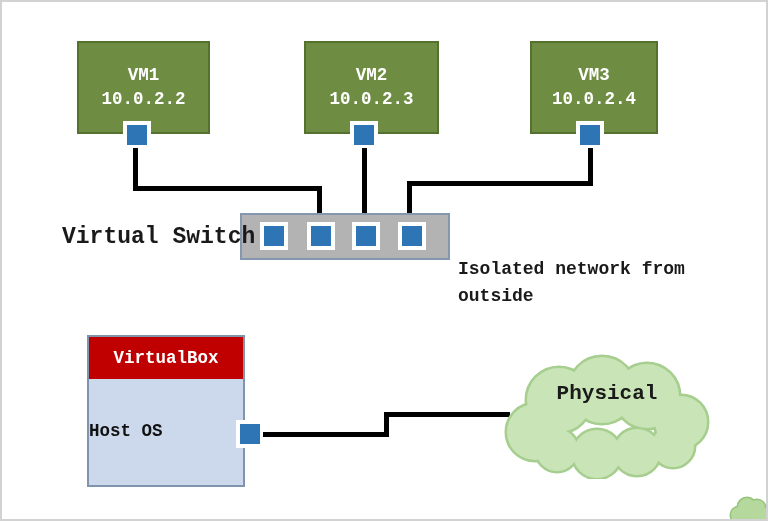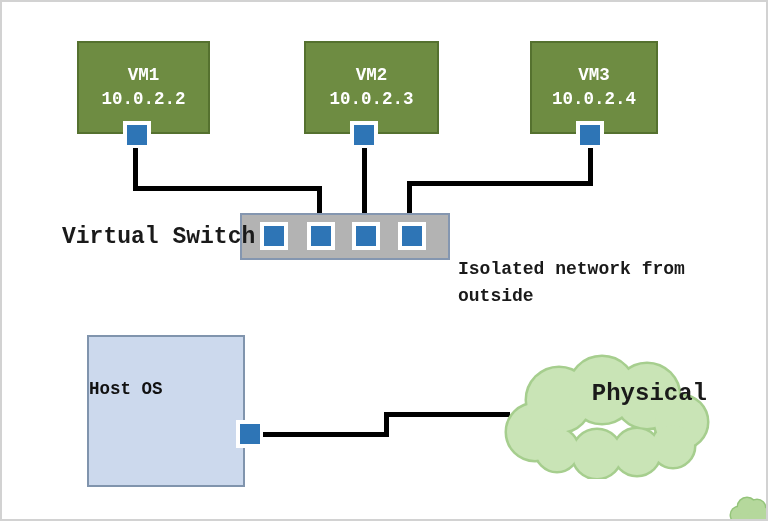--- a/index.html
+++ b/index.html
@@ -51,21 +51,21 @@
     display:flex;align-items:center;justify-content:center;
     color:#ffffff;font-weight:700;font-size:17.5px;
   }
   .hostbox .body{
     height:106px;display:flex;flex-direction:column;justify-content:center;align-items:flex-start;
     gap:2px;font-weight:700;font-size:17.5px;color:#111;line-height:1.25;
   }
   .cloud-svg{position:absolute;left:495px;top:352px;}
   .cloud-text{
     position:absolute;left:505px;top:378px;width:200px;
-    text-align:right;font-weight:700;font-size:24px;line-height:27px;
+    text-align:center;font-weight:700;font-size:21px;line-height:27px;
   }
   .watermark{position:absolute;right:-8px;bottom:-5px;}
 </style>
 </head>
 <body>
 
 <div class="canvas">
 
   <div class="vm" style="left:75px;top:39px;">
     <div>VM1</div>
@@ -101,20 +101,21 @@
     <div class="nic" style="left:156px;"></div>
   </div>
 
   <div class="label" style="left:60px;top:222px;width:166px;text-align:right;">Virtual Switch</div>
 
   <div class="note">
     <div>Isolated network from outside</div>
   </div>
 
   <div class="hostbox">
+    <div class="hdr">VirtualBox</div>
     <div class="body">
       <div>Host OS</div>
     </div>
   </div>
   <div class="nic" style="left:234px;top:418px;"></div>
 
   <div class="wire" style="left:261px;top:430px;width:125px;height:5px;"></div>
   <div class="wire" style="left:382px;top:410px;width:5px;height:25px;"></div>
   <div class="wire" style="left:382px;top:410px;width:126px;height:5px;"></div>
 

